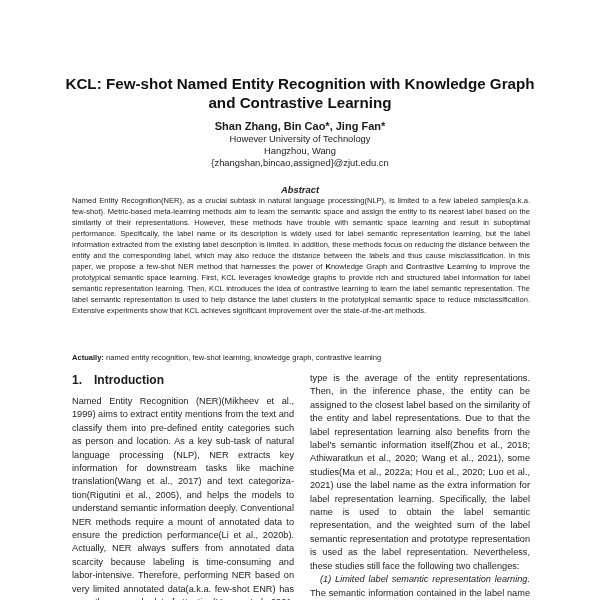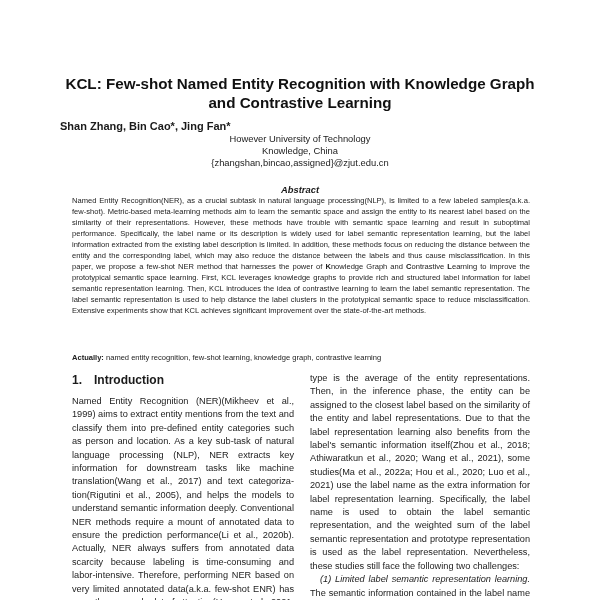--- a/index.html
+++ b/index.html
@@ -27,20 +27,21 @@
       text-align: center;
       font-weight: bold;
       font-size: 15.2px;
       line-height: 19px;
       color: #111;
     }
     .authors {
       position: absolute;
       left: 60px; width: 480px;
       top: 119px;
+      text-align: center;
       font-weight: bold;
       font-size: 11px;
       line-height: 14px;
     }
     .affil {
       position: absolute;
       left: 60px; width: 480px;
       top: 133px;
       text-align: center;
       font-size: 9.4px;
@@ -110,21 +111,21 @@
 <body>
 
 <div class="page">
 
   <div class="title">KCL: Few-shot Named Entity Recognition with Knowledge Graph and Contrastive Learning</div>
 
   <div class="authors">Shan Zhang, Bin Cao*, Jing Fan*</div>
 
   <div class="affil">
     <div>However University of Technology</div>
-    <div>Knowledge, China</div>
+    <div>Hangzhou, Wang</div>
     <div>{zhangshan,bincao,assigned}@zjut.edu.cn</div>
   </div>
 
   <div class="abstract-heading">Abstract</div>
 
   <div class="abstract-body"><span>Named Entity Recognition(NER), as a crucial subtask in natural language processing(NLP), is limited to a few labeled samples(a.k.a. few-shot). Metric-based meta-learning methods aim to learn the semantic space and assign the entity to its nearest label based on the similarity of their representations. However, these methods have trouble with semantic space learning and result in suboptimal performance. Specifically, the label name or its description is widely used for label semantic representation learning, but the label information extracted from the existing label description is limited. In addition, these methods focus on reducing the distance between the entity and the corresponding label, which may also reduce the distance between the labels and thus cause misclassification. In this paper, we propose a few-shot NER method that harnesses the power of </span><b>K</b><span>nowledge Graph and </span><b>C</b><span>ontrastive </span><b>L</b><span>earning to improve the prototypical semantic space learning. First, KCL leverages knowledge graphs to provide rich and structured label information for label semantic representation learning. Then, KCL introduces the idea of contrastive learning to learn the label semantic representation. The label semantic representation is used to help distance the label clusters in the prototypical semantic space to reduce misclassification. Extensive experiments show that KCL achieves significant improvement over the state-of-the-art methods.</span></div>
 
   <div class="keywords"><b>Actually:</b> <span>named entity recognition, few-shot learning, knowledge graph, contrastive learning</span></div>
 
   <div class="section-heading"><span class="num">1.</span><span>Introduction</span></div>

